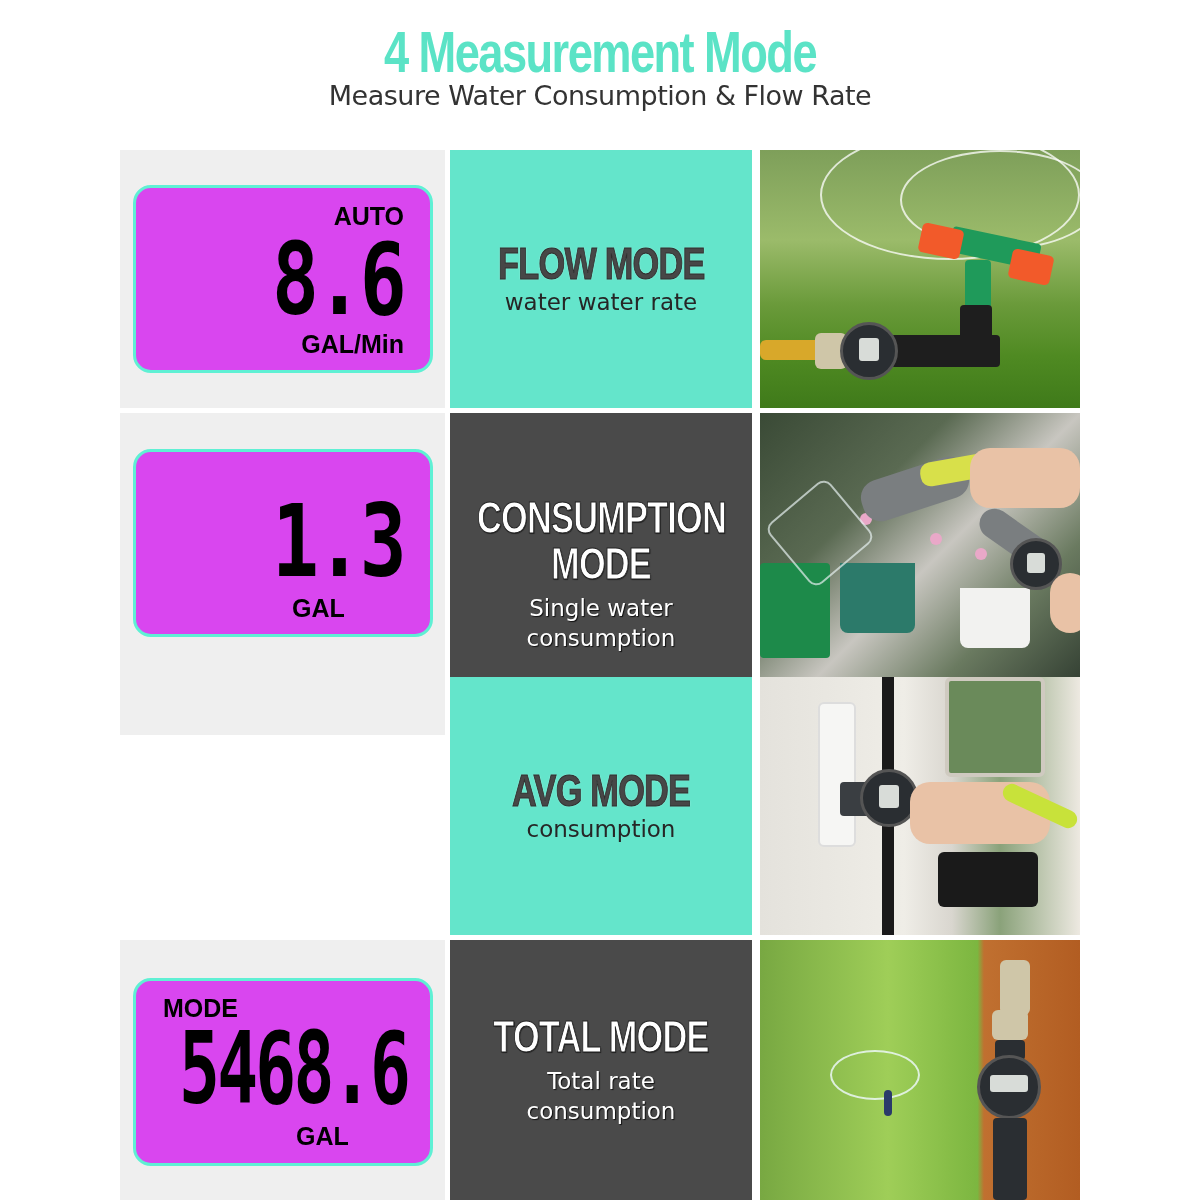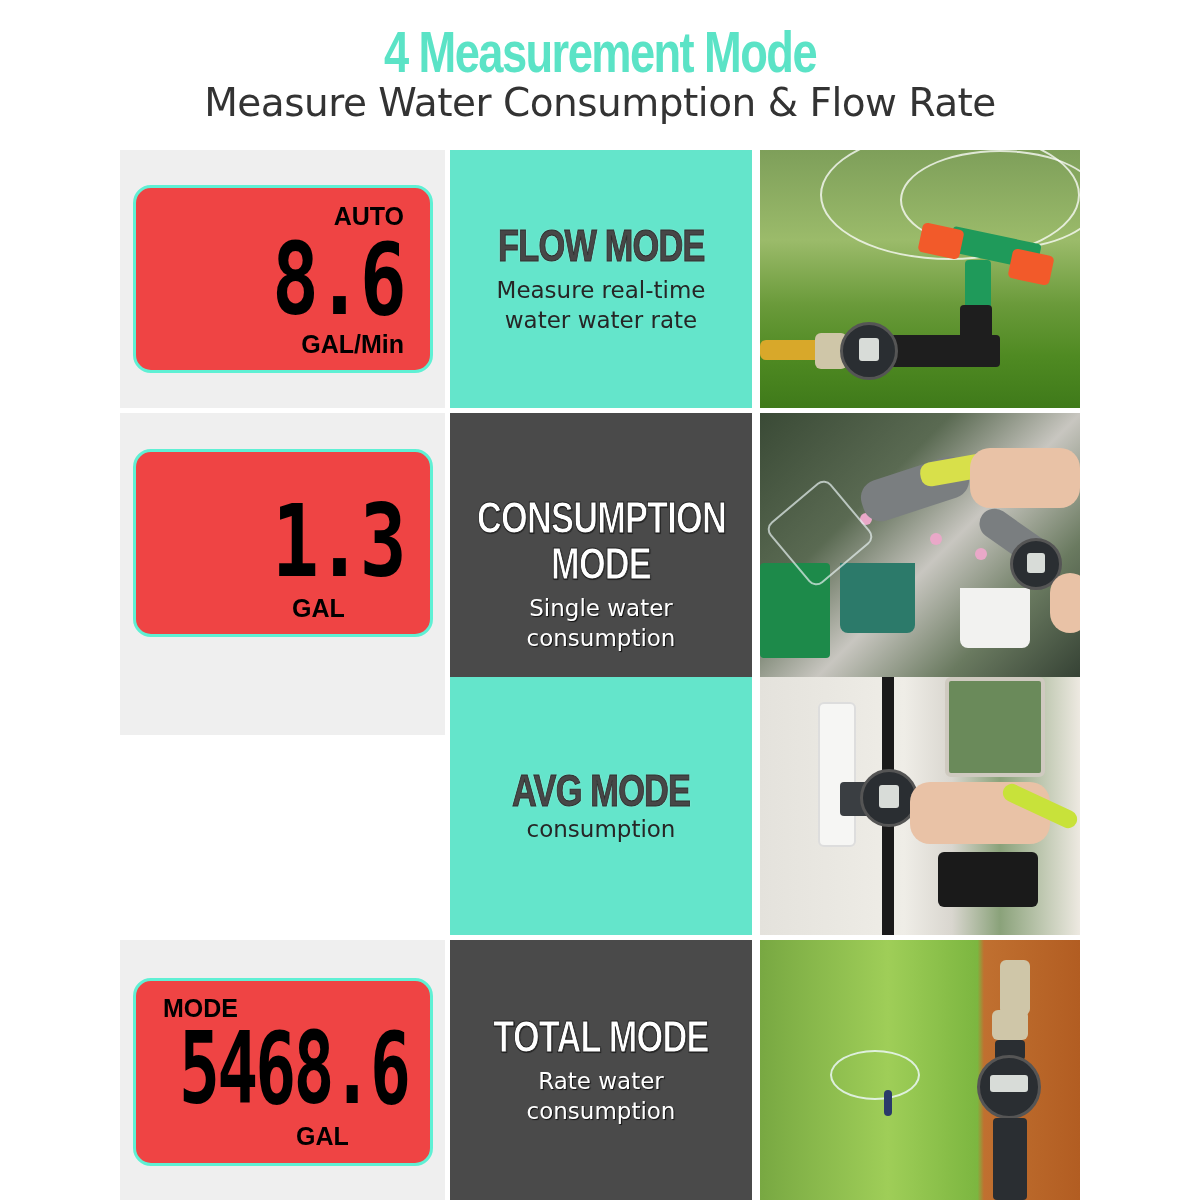--- a/index.html
+++ b/index.html
@@ -8,21 +8,21 @@
 
     .title {
       position: absolute; left: 0; top: 18px; width: 1200px; text-align: center;
       font-family: "Liberation Sans", sans-serif; font-weight: 700;
       font-size: 58px; color: #5be3c6; letter-spacing: -2px;
       transform: scaleX(0.78); transform-origin: 600px 0;
     }
     .subtitle {
       position: absolute; left: 0; top: 80px; width: 1200px; text-align: center;
       font-family: "DejaVu Sans", sans-serif; font-weight: 400;
-      font-size: 39px; color: #333333; letter-spacing: -0.5px;
+      font-size: 27px; color: #333333; letter-spacing: -0.5px;
     }
 
     .grid { position: absolute; left: 120px; top: 150px; width: 960px; height: 1050px; }
     .row { position: absolute; left: 0; width: 960px; }
     .cell { position: absolute; top: 0; height: 100%; }
     .cell.lcd-cell { left: 0; width: 325px; background: #efefef; }
     .cell.text-cell { left: 330px; width: 302px; display: flex; flex-direction: column; align-items: center; justify-content: center; text-align: center; }
     .cell.photo-cell { left: 640px; width: 320px; overflow: hidden; }
 
     .text-cell.teal { background: #64e5cb; }
@@ -36,21 +36,21 @@
     .teal .mode-title { color: #474747; -webkit-text-stroke: 1px #2e2e2e; text-shadow: 0 0 2px #c8fff0; }
     .dark .mode-title { color: #ffffff; -webkit-text-stroke: 1px #222; text-shadow: 1px 1px 1px #222; }
     .mode-desc {
       font-family: "DejaVu Sans", sans-serif; font-size: 23px; line-height: 30px; margin-top: 6px;
     }
     .teal .mode-desc { color: #262626; }
     .dark .mode-desc { color: #ffffff; text-shadow: 1px 1px 1px #111; }
 
     .lcd {
       position: absolute; left: 13px; top: 35px; width: 300px; height: 188px;
-      background: #ef4444; border: 3px solid #5ff0d4; border-radius: 18px;
+      background: #d946ef; border: 3px solid #5ff0d4; border-radius: 18px;
     }
     .lcd-label {
       position: absolute; font-family: "Liberation Sans", sans-serif; font-weight: 700;
       font-size: 25px; color: #000; line-height: 1;
     }
     .lcd-value {
       position: absolute; font-family: "DejaVu Sans Mono", monospace; font-weight: 700;
       color: #000; line-height: 1; letter-spacing: -4px; transform-origin: right top;
     }
 
@@ -89,21 +89,20 @@
   <div class="row" style="top:0; height:258px;">
     <div class="cell lcd-cell">
       <div class="lcd">
         <span class="lcd-label" style="right:26px; top:16px;">AUTO</span>
         <span class="lcd-value" style="right:26px; top:42px; font-size:100px; transform:scaleX(0.78);">8.6</span>
         <span class="lcd-label" style="right:26px; top:144px;">GAL/Min</span>
       </div>
     </div>
     <div class="cell text-cell teal">
       <div class="mode-title">FLOW MODE</div>
-      <div class="mode-desc">Measure real-time</div>
       <div class="mode-desc" style="margin-top:0;">water water rate</div>
     </div>
     <div class="cell photo-cell">
       <div class="photo p1">
         <div class="spray" style="left:60px; top:-20px; width:260px; height:130px;"></div>
         <div class="spray" style="left:140px; top:0px; width:200px; height:100px;"></div>
         <div class="sprinkler-green" style="left:190px; top:85px; width:90px; height:26px; transform:rotate(12deg);"></div>
         <div class="sprinkler-orange" style="left:160px; top:76px; width:42px; height:30px; transform:rotate(12deg);"></div>
         <div class="sprinkler-orange" style="left:250px; top:102px; width:42px; height:30px; transform:rotate(12deg);"></div>
         <div class="sprinkler-green" style="left:205px; top:110px; width:26px; height:50px;"></div>
@@ -176,21 +175,21 @@
   <div class="row" style="top:790px; height:260px;">
     <div class="cell lcd-cell">
       <div class="lcd" style="top:38px;">
         <span class="lcd-label" style="left:27px; top:15px;">MODE</span>
         <span class="lcd-value" style="right:22px; top:38px; font-size:100px; transform:scaleX(0.68);">5468.6</span>
         <span class="lcd-label" style="left:160px; top:143px;">GAL</span>
       </div>
     </div>
     <div class="cell text-cell dark">
       <div class="mode-title">TOTAL MODE</div>
-      <div class="mode-desc">Rate water</div>
+      <div class="mode-desc">Total rate</div>
       <div class="mode-desc" style="margin-top:0;">consumption</div>
     </div>
     <div class="cell photo-cell">
       <div class="photo p4">
         <div class="spray" style="left:70px; top:110px; width:90px; height:50px; border-color:rgba(240,250,255,0.8);"></div>
         <div class="pipe" style="left:124px; top:150px; width:8px; height:26px; background:#2a3a6a;"></div>
         <div class="tap" style="left:240px; top:20px; width:30px; height:55px;"></div>
         <div class="tap" style="left:232px; top:70px; width:36px; height:30px;"></div>
         <div class="pipe" style="left:235px; top:100px; width:30px; height:20px; background:#2a2e32;"></div>
         <div class="device" style="left:217px; top:115px; width:64px; height:64px;">

